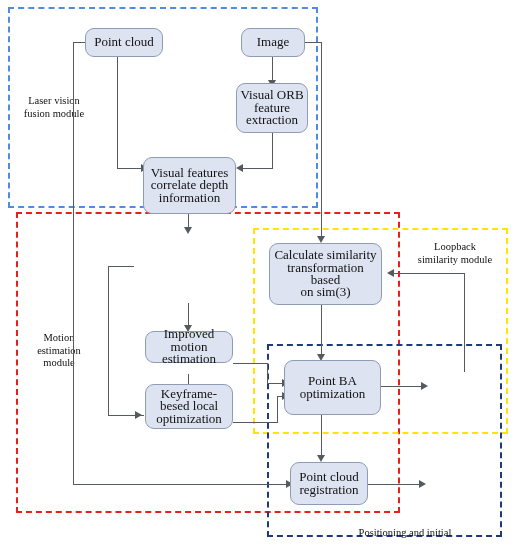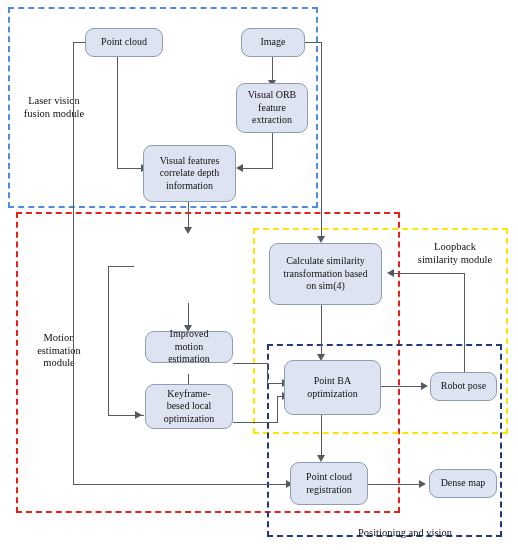--- a/index.html
+++ b/index.html
@@ -14,21 +14,21 @@
   .mod-yellow {border:2.4px dashed #ffe500;}
   .mod-navy   {border:2.2px dashed #1f3a7a;}
 
   .mod-label{position:absolute;font-size:10.5px;line-height:12.5px;text-align:center;
              color:#111;white-space:pre-line;}
 
   
   .node{position:absolute;box-sizing:border-box;
         background:#dde3f1;border:1px solid #8f9cb5;border-radius:9px;
         display:flex;align-items:center;justify-content:center;text-align:center;
-        font-size:10px;line-height:12.4px;color:#111;padding:1px 3px;
+        font-size:13px;line-height:12.4px;color:#111;padding:1px 3px;
         white-space:pre-line;}
 
   
   .ln{position:absolute;background:#555a60;}
   .lh{height:1.4px;}
   .lv{width:1.4px;}
   .arw{position:absolute;width:0;height:0;}
   .arw-d{border-left:4.5px solid transparent;border-right:4.5px solid transparent;border-top:7px solid #555a60;}
   .arw-r{border-top:4.5px solid transparent;border-bottom:4.5px solid transparent;border-left:7px solid #555a60;}
   .arw-l{border-top:4.5px solid transparent;border-bottom:4.5px solid transparent;border-right:7px solid #555a60;}
@@ -45,21 +45,21 @@
   <div class="module mod-red" style="left:16px;top:212px;width:384px;height:301px;"></div>
   <div class="mod-label" style="left:22px;top:332px;width:74px;">Motion
 estimation
 module</div>
 
   <div class="module mod-yellow" style="left:253px;top:228px;width:255px;height:206px;"></div>
   <div class="mod-label" style="left:407px;top:241px;width:96px;">Loopback
 similarity module</div>
 
   <div class="module mod-navy" style="left:267px;top:344px;width:235px;height:193px;"></div>
-  <div class="mod-label" style="left:330px;top:527px;width:150px;">Positioning and vision</div>
+  <div class="mod-label" style="left:330px;top:527px;width:150px;">Positioning and initial</div>
 
   <div class="ln lv" style="left:272px;top:57px;height:26px;"></div>
   <div class="arw arw-d" style="left:268px;top:80px;"></div>
 
   <div class="ln lv" style="left:272px;top:133px;height:36px;"></div>
   <div class="ln lh" style="left:241px;top:168px;width:32px;"></div>
   <div class="arw arw-l" style="left:236px;top:164px;"></div>
 
   <div class="ln lv" style="left:117px;top:57px;height:112px;"></div>
   <div class="ln lh" style="left:117px;top:168px;width:26px;"></div>
@@ -115,40 +115,38 @@
   <div class="arw arw-r" style="left:419px;top:480px;"></div>
 
   <div class="node" style="left:85px;top:28px;width:78px;height:29px;">Point cloud</div>
 
   <div class="node" style="left:236px;top:83px;width:72px;height:50px;">Visual ORB
 feature
 extraction</div>
 
   <div class="node" style="left:241px;top:28px;width:64px;height:29px;">Image</div>
 
-  <div class="node" style="left:143px;top:145px;width:93px;height:57px;">Visual features
+  <div class="node" style="left:143px;top:157px;width:93px;height:57px;">Visual features
 correlate depth
 information</div>
 
 
   <div class="node" style="left:145px;top:331px;width:88px;height:32px;">Improved
 motion
 estimation</div>
 
   <div class="node" style="left:145px;top:384px;width:88px;height:45px;">Keyframe-
 besed local
 optimization</div>
 
   <div class="node" style="left:269px;top:243px;width:113px;height:62px;">Calculate similarity
 transformation based
-on sim(4)</div>
+on sim(3)</div>
 
   <div class="node" style="left:284px;top:360px;width:97px;height:55px;">Point BA
 optimization</div>
 
-  <div class="node" style="left:430px;top:372px;width:67px;height:29px;">Robot pose</div>
 
   <div class="node" style="left:290px;top:462px;width:78px;height:43px;">Point cloud
 registration</div>
 
-  <div class="node" style="left:429px;top:469px;width:68px;height:29px;">Dense map</div>
 
 </div>
 
 </body></html>

